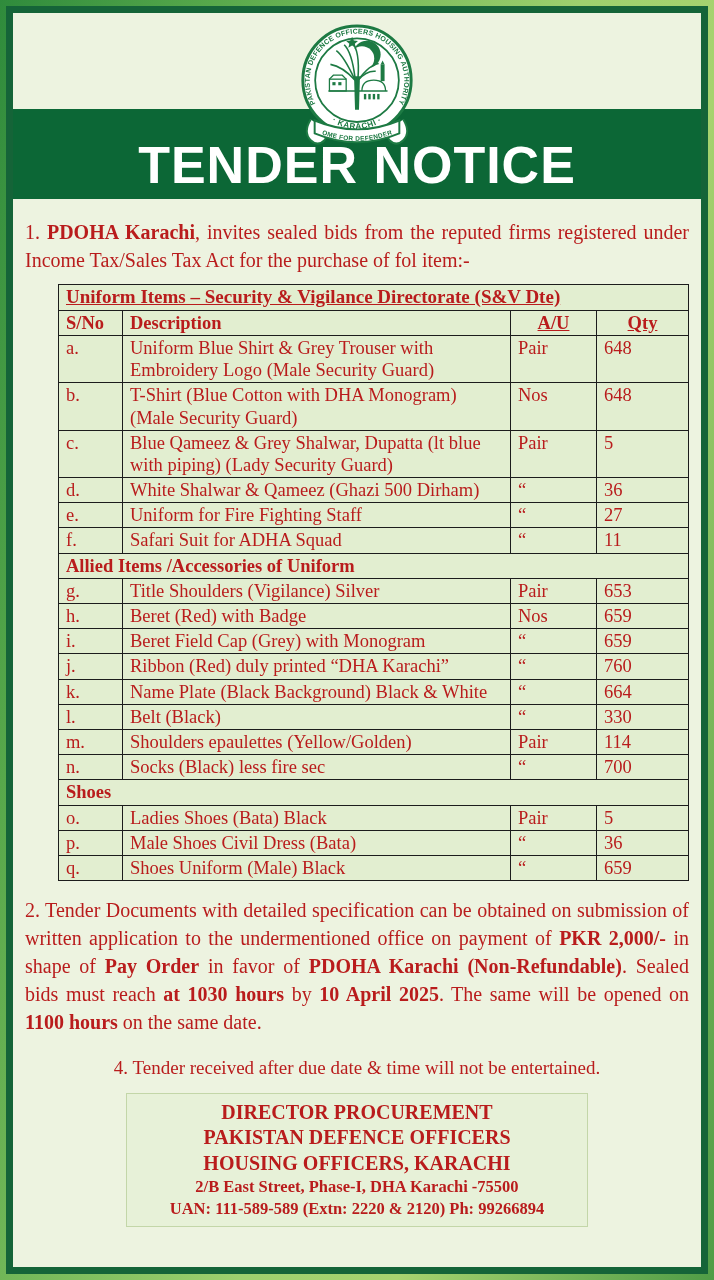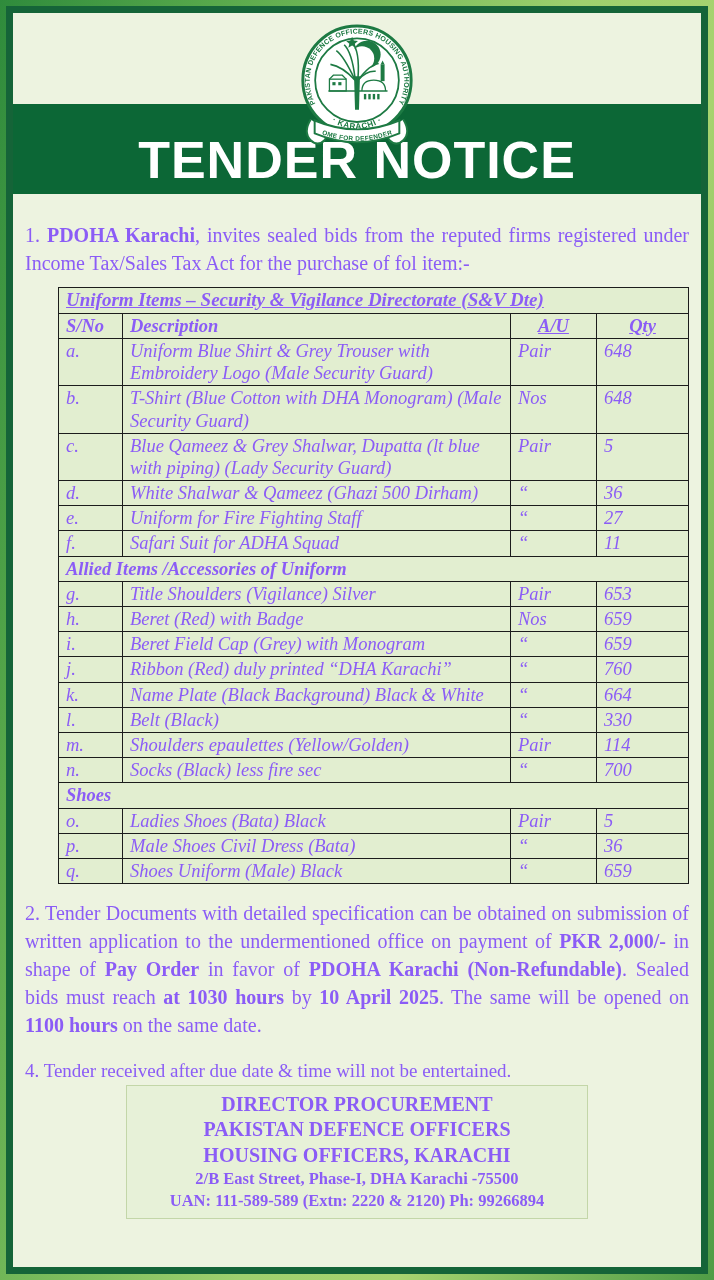--- a/index.html
+++ b/index.html
@@ -13,29 +13,29 @@
     position:relative;display:flex;flex-direction:column;overflow:hidden;
   }
   .cream-top{height:96px;background:#edf3e0;}
   .band{height:90px;background:#0c6736;display:flex;align-items:flex-end;justify-content:center;flex:0 0 auto;}
   .band-title{
     color:#ffffff;font-family:"Liberation Sans",sans-serif;font-weight:bold;
     font-size:52px;line-height:1;letter-spacing:1px;padding-bottom:8px;
   }
   .logo{position:absolute;top:6px;left:50%;transform:translateX(-50%);width:128px;height:142px;z-index:5;}
   .content{
-    flex:1;display:flex;flex-direction:column;padding:16px 12px;
-    font-family:"Liberation Serif","DejaVu Serif",serif;color:#8b5cf6;
+    flex:1;display:flex;flex-direction:column;padding:8px 12px;
+    font-family:"Liberation Serif","DejaVu Serif",serif;color:#b91c1c;align-items:center;
   }
   .para{font-size:20px;line-height:1.4;text-align:justify;margin:11px 0 0;}
   .para b{font-weight:bold;}
   .p4{font-size:19px;}
   table.tender{
     border-collapse:collapse;margin:10px 0 0 33px;width:630px;background:#e2eed0;
-    font-size:18.5px;table-layout:fixed;font-style:italic;
+    font-size:18.5px;table-layout:fixed;
   }
   table.tender td,table.tender th{
     border:1.6px solid #1c1c1c;padding:1px 7px;line-height:1.2;vertical-align:top;text-align:left;
   }
   .tbl-title{font-weight:bold;text-decoration:underline;font-size:19px;}
   th.colhead{font-weight:bold;margin-top:16px;}
   th.colhead.center{text-align:center;}
   th.colhead.ul{text-decoration:underline;}
   td.center{text-align:center;}
   tr.section-row td{font-weight:bold;}

